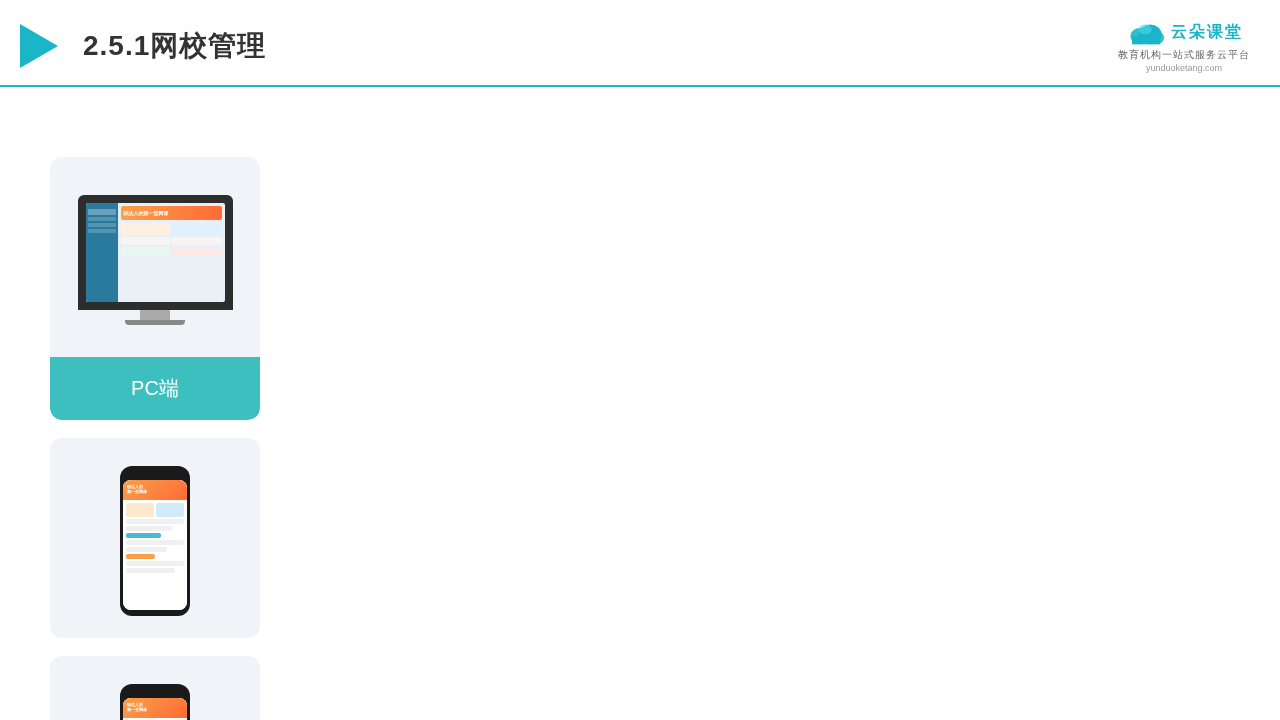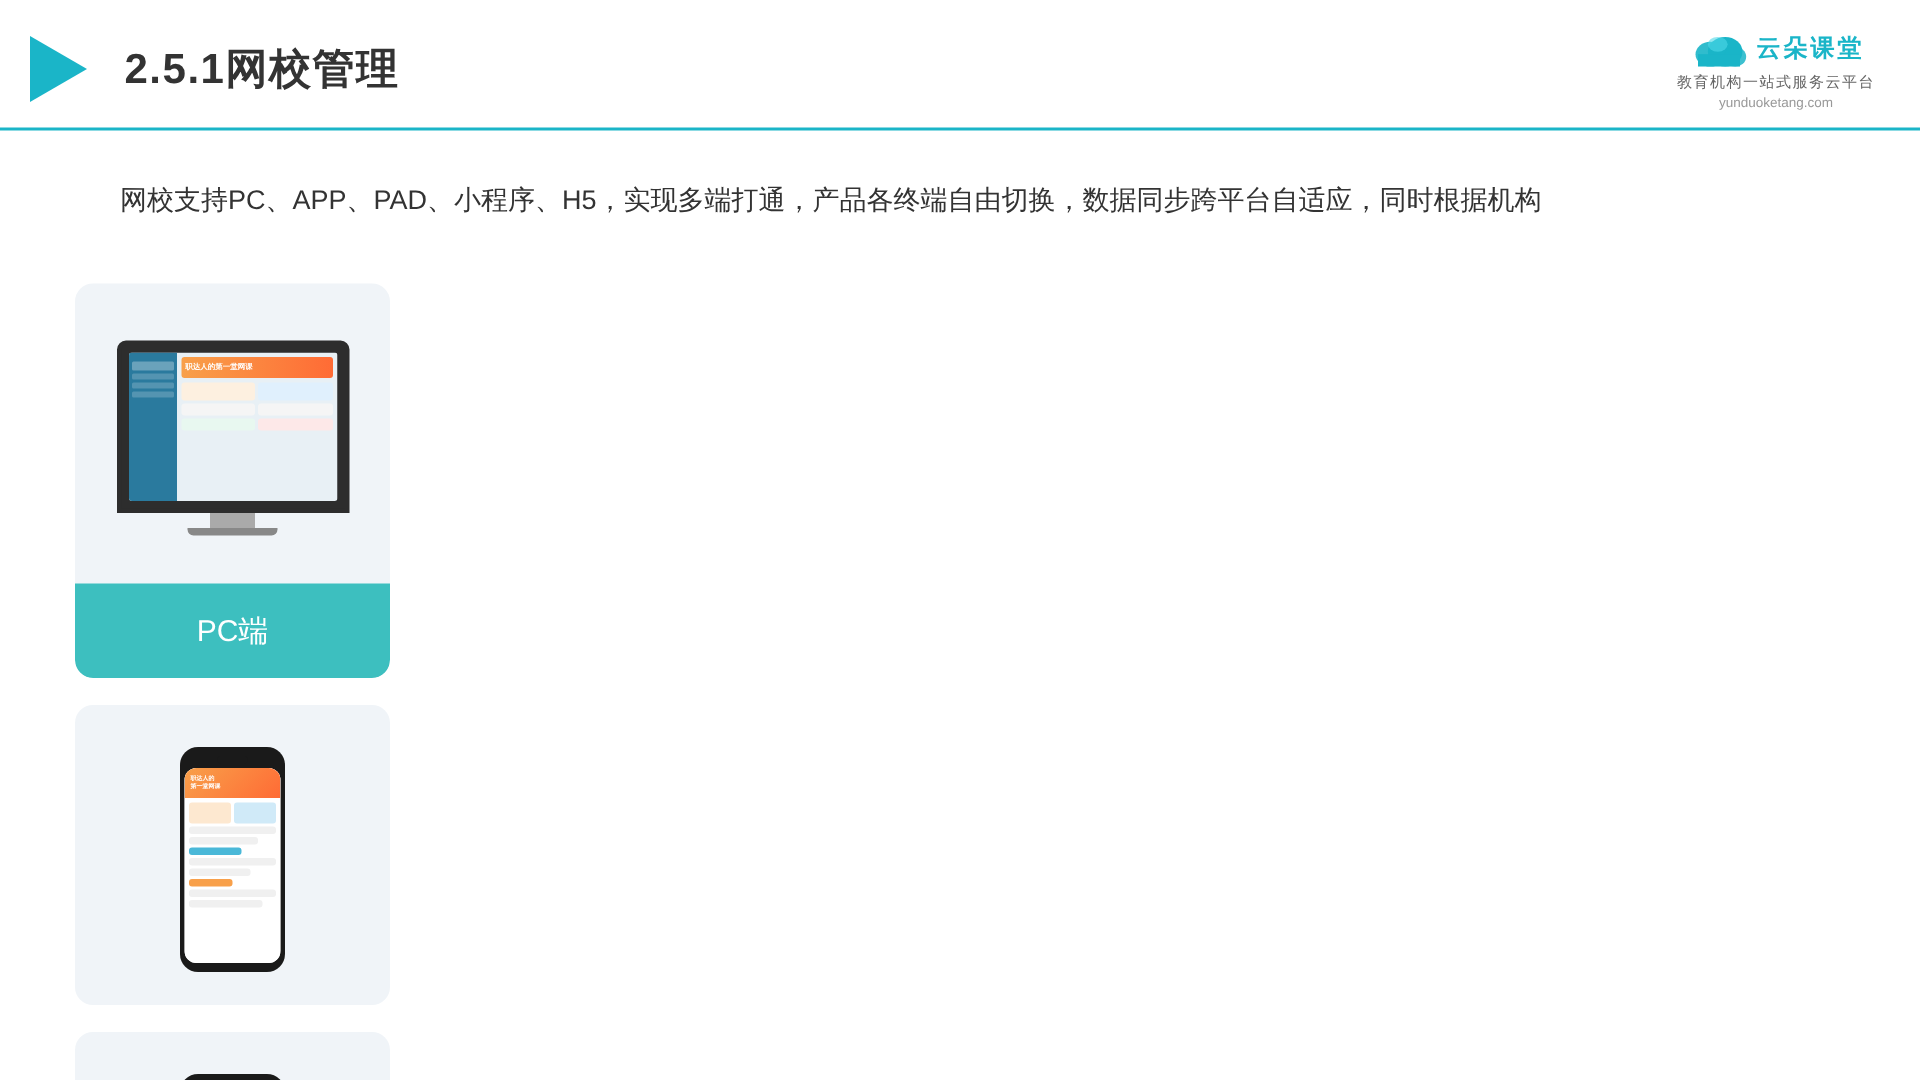--- a/index.html
+++ b/index.html
@@ -216,21 +216,20 @@
         <ellipse cx="24" cy="14" rx="8" ry="6" fill="#4fd8e8" opacity="0.6"></ellipse>
       </svg>
       <span class="logo-text">云朵课堂</span>
     </div>
     <div class="logo-subtitle">教育机构一站式服务云平台</div>
     <div class="logo-url">yunduoketang.com</div>
   </div>
 </div>
 
 <div class="description">
-  <div>网校支持PC、APP、PAD、小程序、H5，实现多端打通，产品各终端自由切换，数据同步跨平台自适应，同时根据机构</div>
 </div>
 
 <div class="cards-container">
 
   <div class="card">
     <div class="card-image-area">
       <div class="pc-mockup">
         <div class="pc-monitor">
           <div class="pc-screen">
             <div style="width:100%;height:100%;background:#e8f0f5;display:flex;">

